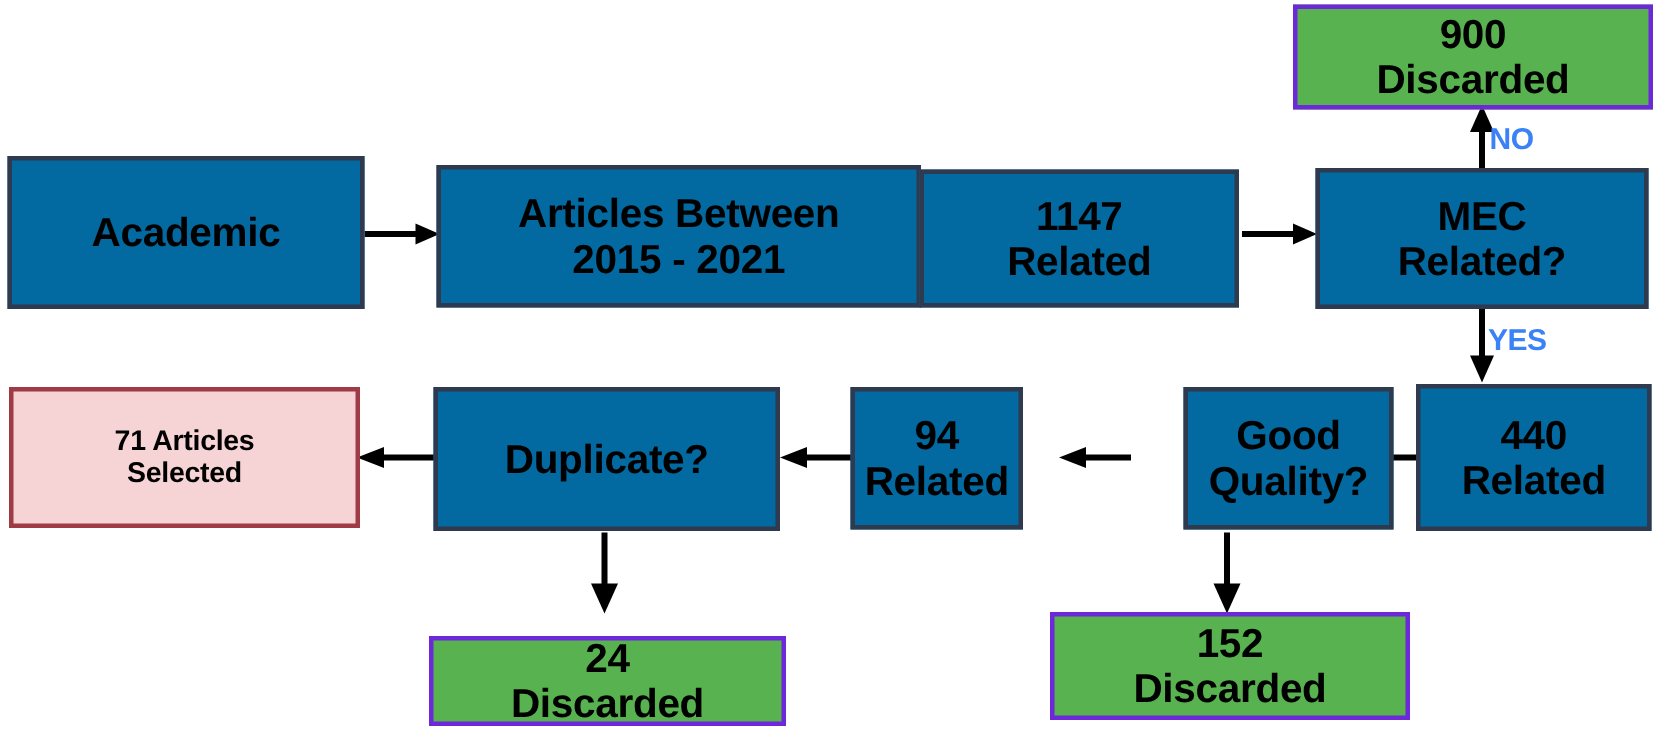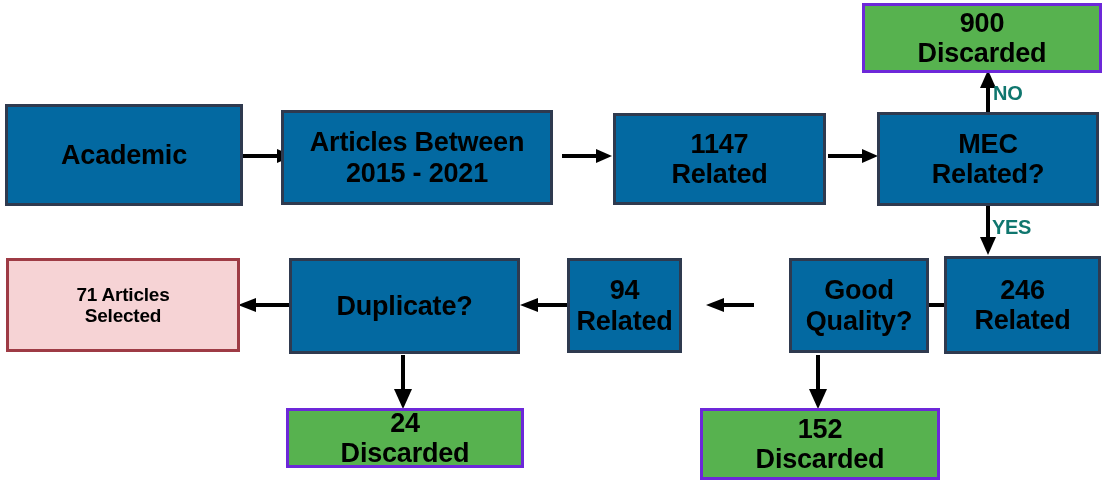--- a/index.html
+++ b/index.html
@@ -54,21 +54,21 @@
   }
   .conn svg {
     display: block;
     overflow: visible;
   }
   .edge-label {
     position: absolute;
     font-family: "Liberation Sans", sans-serif;
     font-weight: bold;
     font-size: 20px;
-    color: #0f766e;
+    color: #3b82f6;
     white-space: nowrap;
     letter-spacing: -0.3px;
   }
 </style>
 </head>
 <body>
 
 <div id="canvas">
 
   <div class="conn" style="left:243px; top:140px; width:52px; height:32px;">
@@ -147,42 +147,42 @@
     <svg width="32" height="56" viewBox="0 0 32 56">
       <line x1="16" y1="0" x2="16" y2="40" stroke="#000000" stroke-width="4"></line>
       <polygon points="16,54 7,34 25,34" fill="#000000"></polygon>
     </svg>
   </div>
 
   <div class="node node-blue" style="left:5px; top:104px; width:238px; height:102px;">
     <span class="line">Academic</span>
   </div>
 
-  <div class="node node-blue" style="left:281px; top:110px; width:272px; height:95px;">
+  <div class="node node-blue" style="left:291px; top:110px; width:323px; height:95px;">
     <span class="line">Articles Between</span>
     <span class="line">2015 - 2021</span>
   </div>
 
   <div class="node node-blue" style="left:613px; top:113px; width:213px; height:92px;">
     <span class="line">1147</span>
     <span class="line">Related</span>
   </div>
 
   <div class="node node-blue" style="left:877px; top:112px; width:222px; height:94px;">
     <span class="line">MEC</span>
     <span class="line">Related?</span>
   </div>
 
   <div class="node node-green" style="left:862px; top:3px; width:240px; height:70px;">
     <span class="line">900</span>
     <span class="line">Discarded</span>
   </div>
 
   <div class="node node-blue" style="left:944px; top:256px; width:157px; height:98px;">
-    <span class="line">246</span>
+    <span class="line">440</span>
     <span class="line">Related</span>
   </div>
 
   <div class="node node-blue" style="left:749px; top:258px; width:140px; height:95px;margin-left:40px;">
     <span class="line">Good</span>
     <span class="line">Quality?</span>
   </div>
 
   <div class="node node-blue" style="left:567px; top:258px; width:115px; height:95px;">
     <span class="line">94</span>
@@ -191,21 +191,21 @@
 
   <div class="node node-blue" style="left:289px; top:258px; width:231px; height:96px;gap:16px;">
     <span class="line">Duplicate?</span>
   </div>
 
   <div class="node node-pink" style="left:6px; top:258px; width:234px; height:94px;">
     <span class="line">71 Articles</span>
     <span class="line">Selected</span>
   </div>
 
-  <div class="node node-green" style="left:286px; top:408px; width:238px; height:60px;">
+  <div class="node node-green" style="left:286px; top:424px; width:238px; height:60px;">
     <span class="line">24</span>
     <span class="line">Discarded</span>
   </div>
 
   <div class="node node-green" style="left:700px; top:408px; width:240px; height:72px;">
     <span class="line">152</span>
     <span class="line">Discarded</span>
   </div>
 
 </div>

